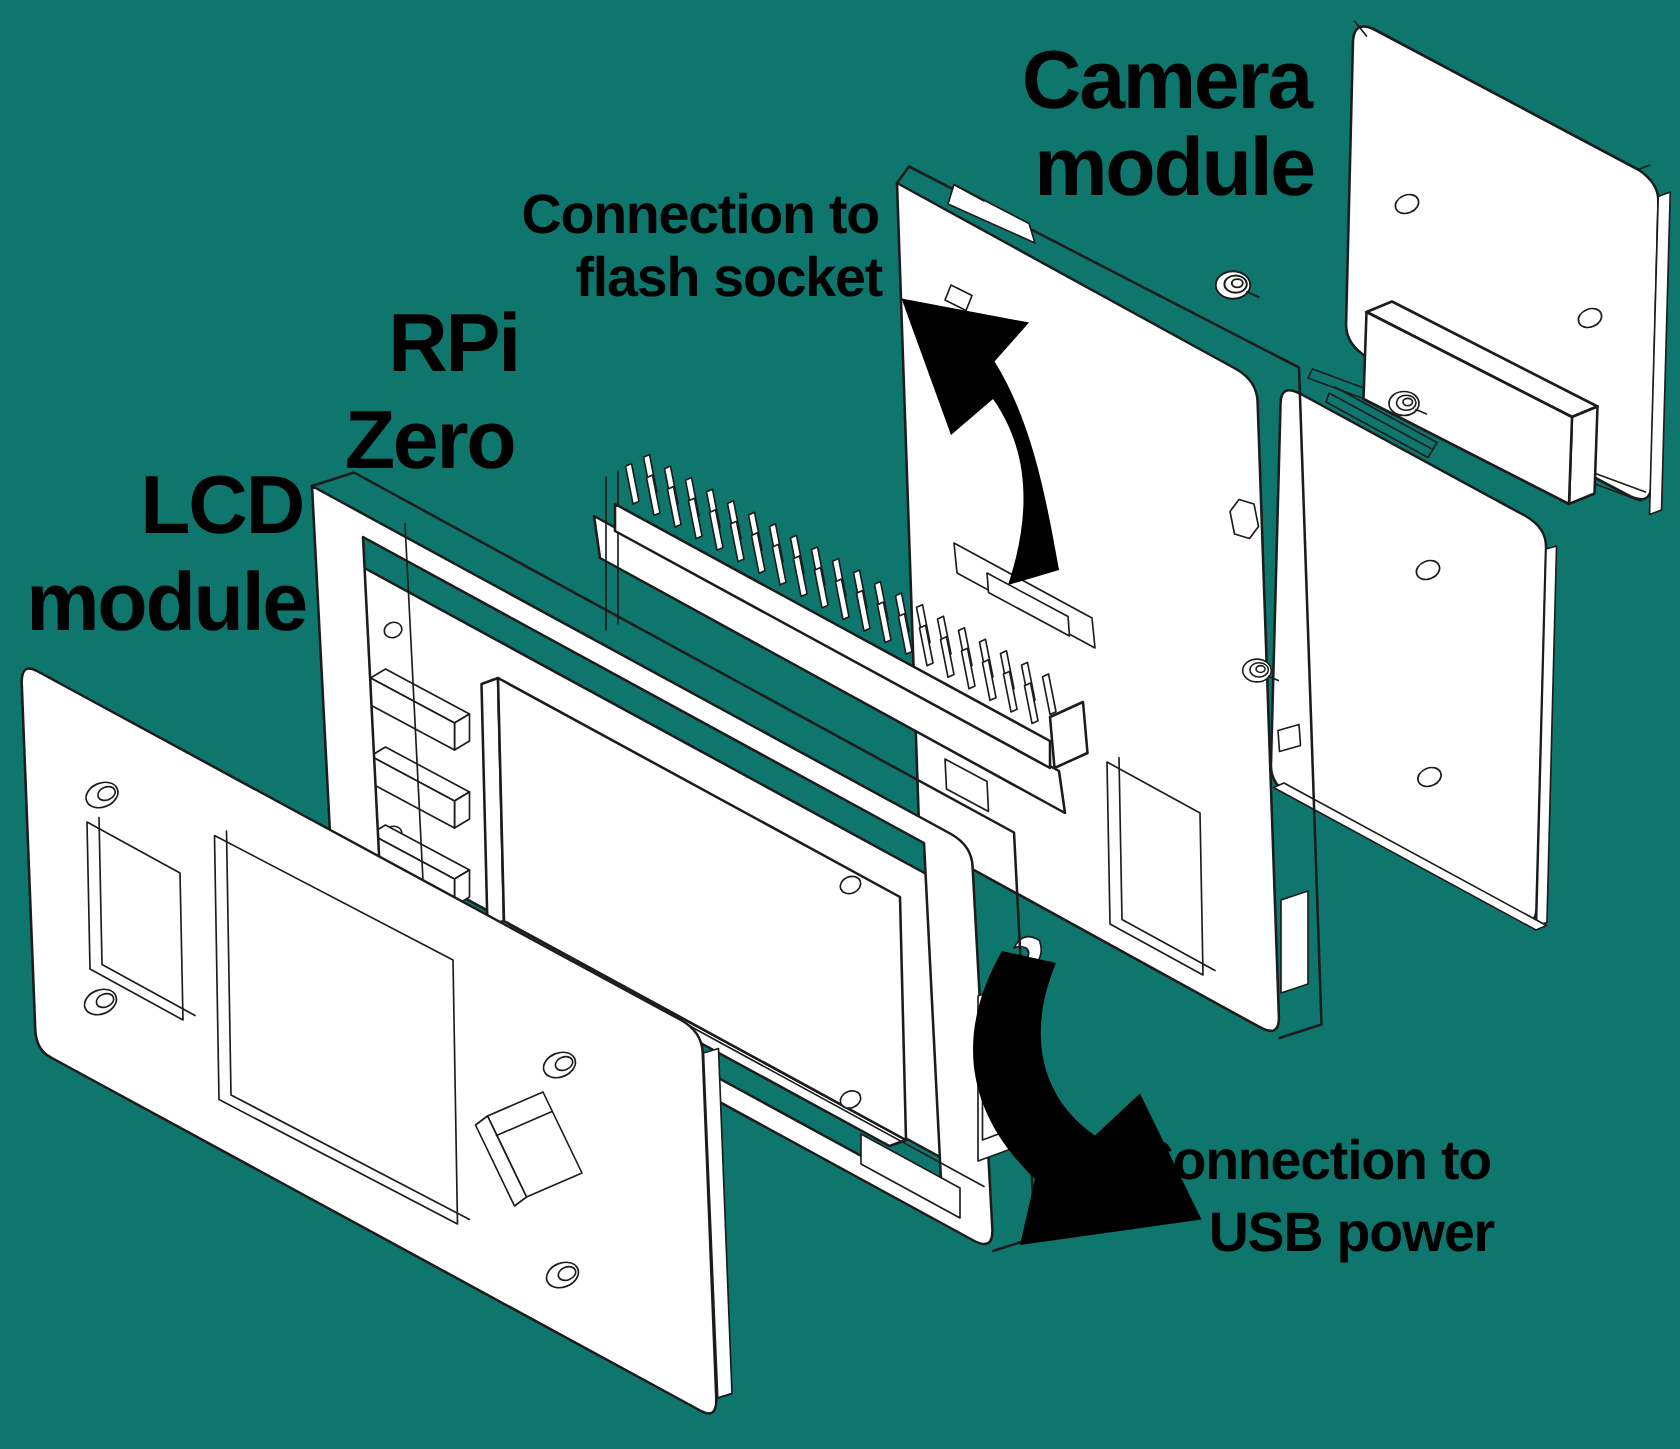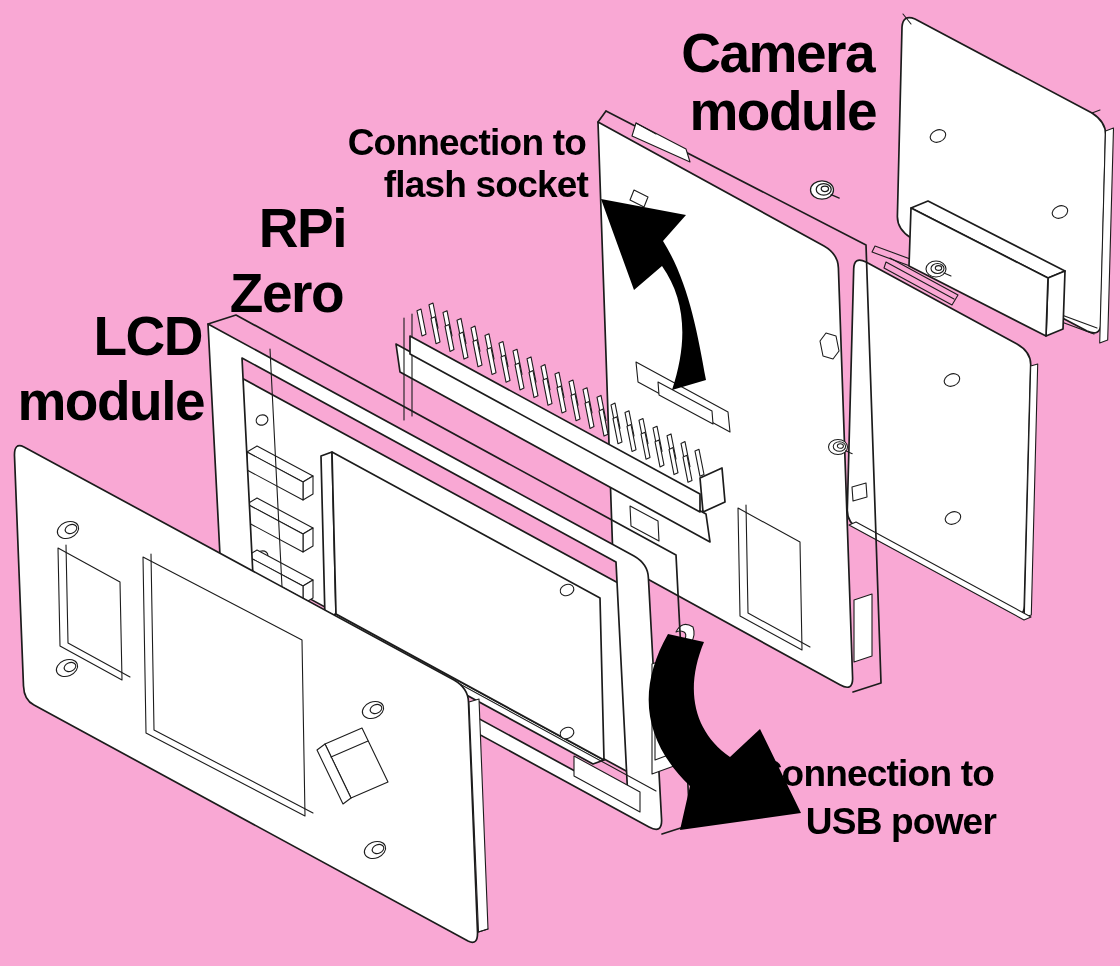--- a/index.html
+++ b/index.html
@@ -1,16 +1,16 @@
 <!DOCTYPE html>
 <html><head>
 <meta charset="utf-8">
 <style>
   html,body{margin:0;padding:0;background:#ffffff;}
-  .stage{position:relative;width:1120px;height:966px;background:#f9a8d4;overflow:hidden;}
+  .stage{position:relative;width:1120px;height:966px;background:#0f766e;overflow:hidden;}
   .ln{fill:none;stroke:#1c1c1c;stroke-width:1.7;stroke-linejoin:round;stroke-linecap:round;}
   .thin{stroke-width:1.1;}
   .face{fill:#ffffff;stroke:#1c1c1c;stroke-width:1.7;stroke-linejoin:round;}
   .facethin{fill:#ffffff;stroke:#1c1c1c;stroke-width:1.1;stroke-linejoin:round;}
   .lbl{font-family:"Liberation Sans",sans-serif;font-weight:700;fill:#000;text-anchor:end;}
   .lbl-lg{font-size:55px;letter-spacing:-1.5px;}
   .lbl-sm{font-size:37px;letter-spacing:-0.8px;}
 </style>
 </head>
 <body>

